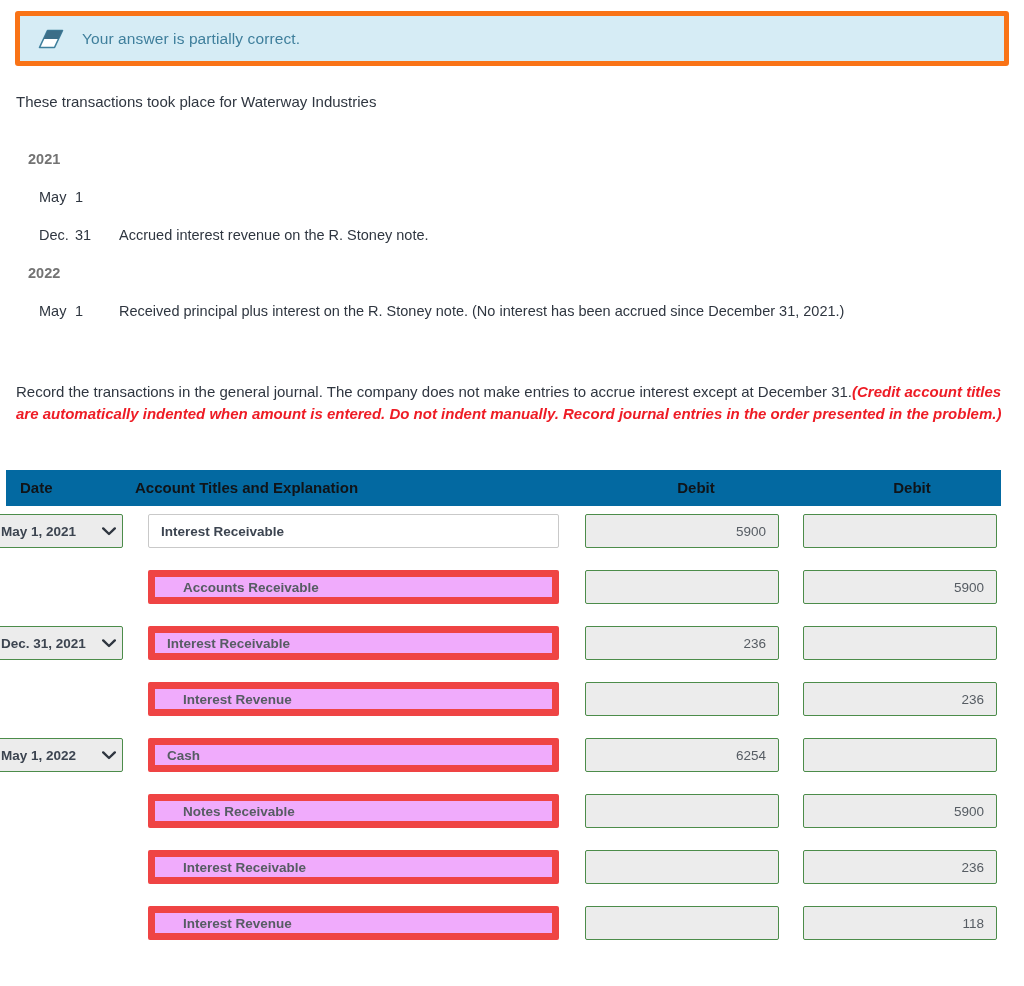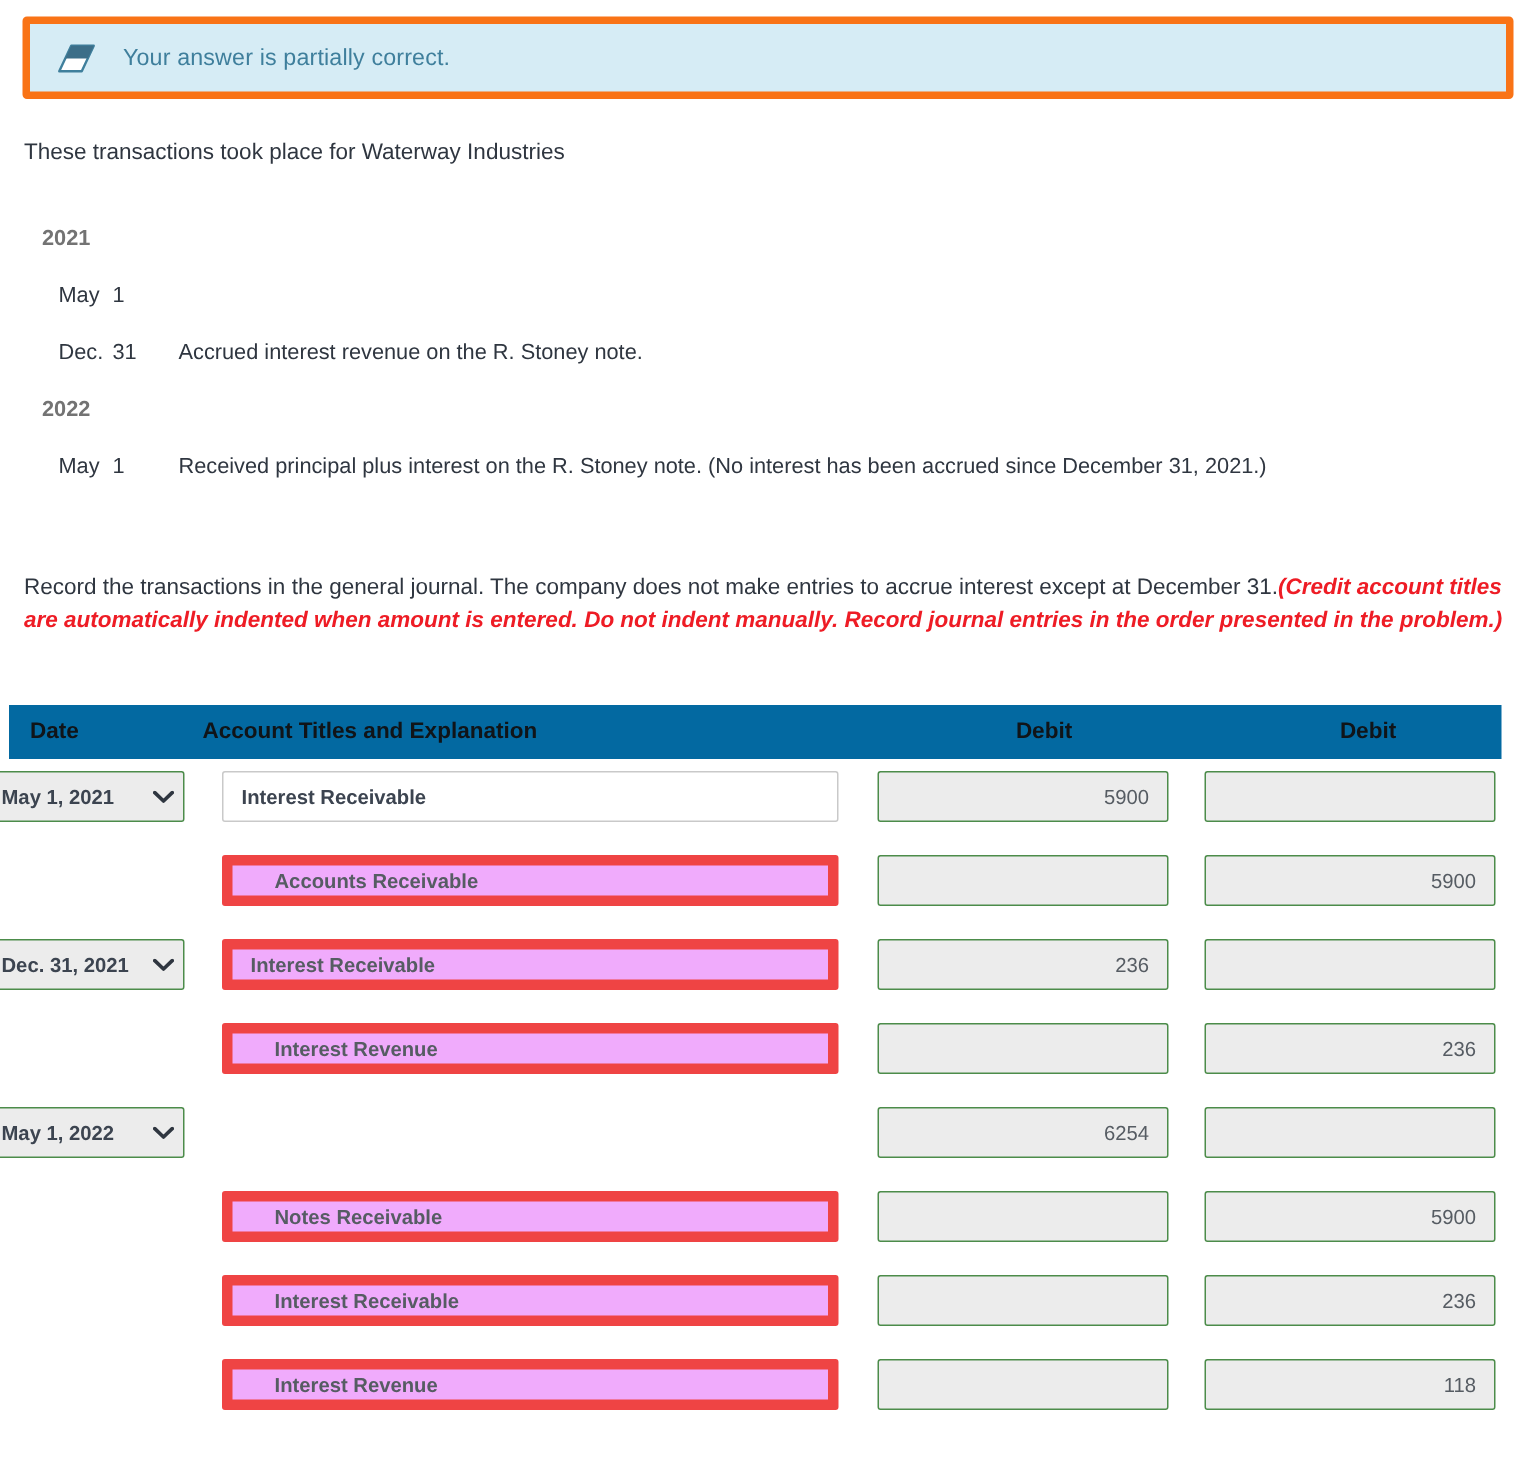--- a/index.html
+++ b/index.html
@@ -343,20 +343,23 @@
 
     <div class="jrow">
       <div class="date-select">
         <span class="dlabel">May 1, 2022</span>
         <span class="chev">
           <svg width="14" height="9" viewBox="0 0 14 9">
             <path d="M1.2 1.4 L7 7 L12.8 1.4" fill="none" stroke="#2f3640" stroke-width="2.4" stroke-linecap="round" stroke-linejoin="round"></path>
           </svg>
         </span>
       </div>
+      <div class="acct-field">
+        <span>Cash</span>
+      </div>
       <div class="amt-field amt-debit">
         <span>6254</span>
       </div>
       <div class="amt-field amt-credit">
         <span></span>
       </div>
     </div>
 
     <div class="jrow">
       <div class="acct-field indent">

